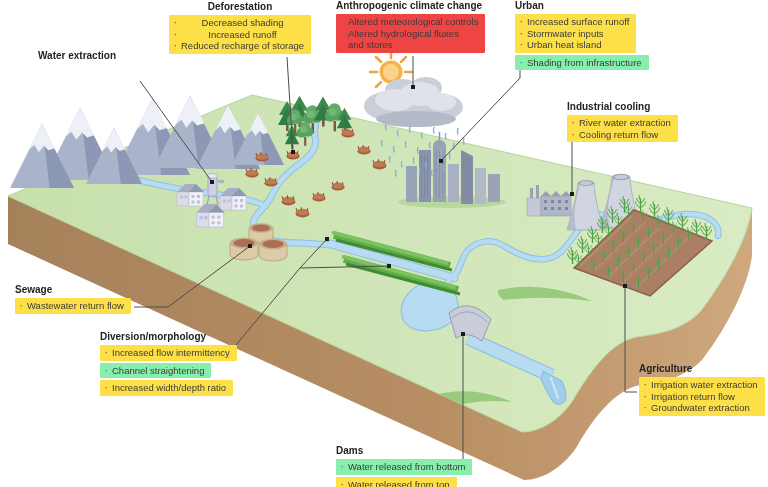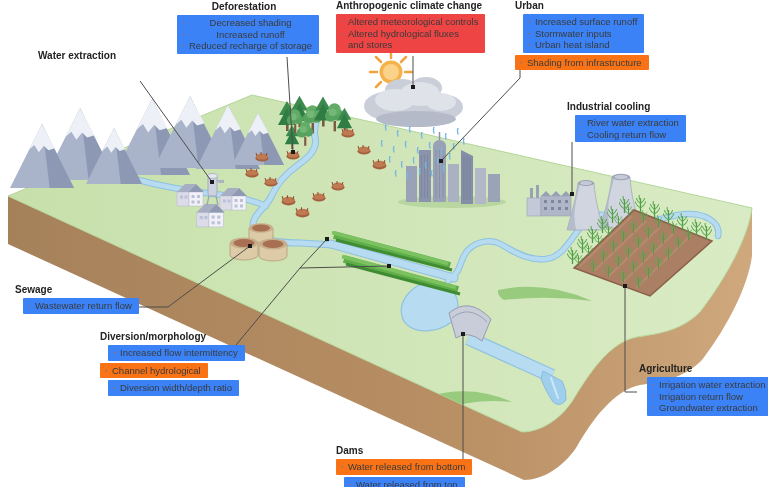--- a/index.html
+++ b/index.html
@@ -5,21 +5,21 @@
   html,body{margin:0;padding:0;background:#fff;}
   #stage{position:relative;width:768px;height:487px;overflow:hidden;background:#fff;
          font-family:"Liberation Sans",sans-serif;}
   svg.scene{position:absolute;left:0;top:0;z-index:1;}
   .callout{position:absolute;z-index:2;}
   .co-title{font-size:10px;font-weight:700;color:#232323;margin:0 0 3px 0;white-space:nowrap;}
   .box{width:max-content;margin:0 0 2px 0;padding:2px 7px 2px 4px;border-radius:1px;}
   .item{position:relative;font-size:9.5px;line-height:11.5px;color:#3a3a3a;
         white-space:nowrap;padding-left:8px;}
   .item::before{content:"·";position:absolute;left:1px;top:0;font-weight:700;}
-  .pink{background:#3b82f6;margin-left:8px;} .blue{background:#f97316;} .gray{background:#ef4444;}
+  .pink{background:#fde047;} .blue{background:#86efac;} .gray{background:#ef4444;}
   .pink .item::before{color:#a86058;}
   .blue .item::before{color:#54809e;}
   .gray .item::before{color:#73797f;}
   .item.cont{padding-left:8px;}
   .item.cont::before{content:"";}
   #co-wa{left:38px;top:50px;} #co-df{left:169px;top:1px;text-align:center;} #co-cc{left:336px;top:0;}
   #co-ur{left:515px;top:0;} #co-ic{left:567px;top:101px;} #co-sw{left:15px;top:284px;}
   #co-dm{left:100px;top:331px;} #co-da{left:336px;top:445px;} #co-ag{left:639px;top:363px;}
 </style>
 </head>
@@ -415,24 +415,24 @@
       <div class="item">Wastewater return flow</div>
     </div>
   </div>
 
   <div class="callout" id="co-dm">
     <div class="co-title">Diversion/morphology</div>
     <div class="box pink">
       <div class="item">Increased flow intermittency</div>
     </div>
     <div class="box blue">
-      <div class="item">Channel hydrological</div>
-    </div>
-    <div class="box pink">
-      <div class="item">Diversion width/depth ratio</div>
+      <div class="item">Channel straightening</div>
+    </div>
+    <div class="box pink">
+      <div class="item">Increased width/depth ratio</div>
     </div>
   </div>
 
   <div class="callout" id="co-da">
     <div class="co-title">Dams</div>
     <div class="box blue">
       <div class="item">Water released from bottom</div>
     </div>
     <div class="box pink">
       <div class="item">Water released from top</div>

